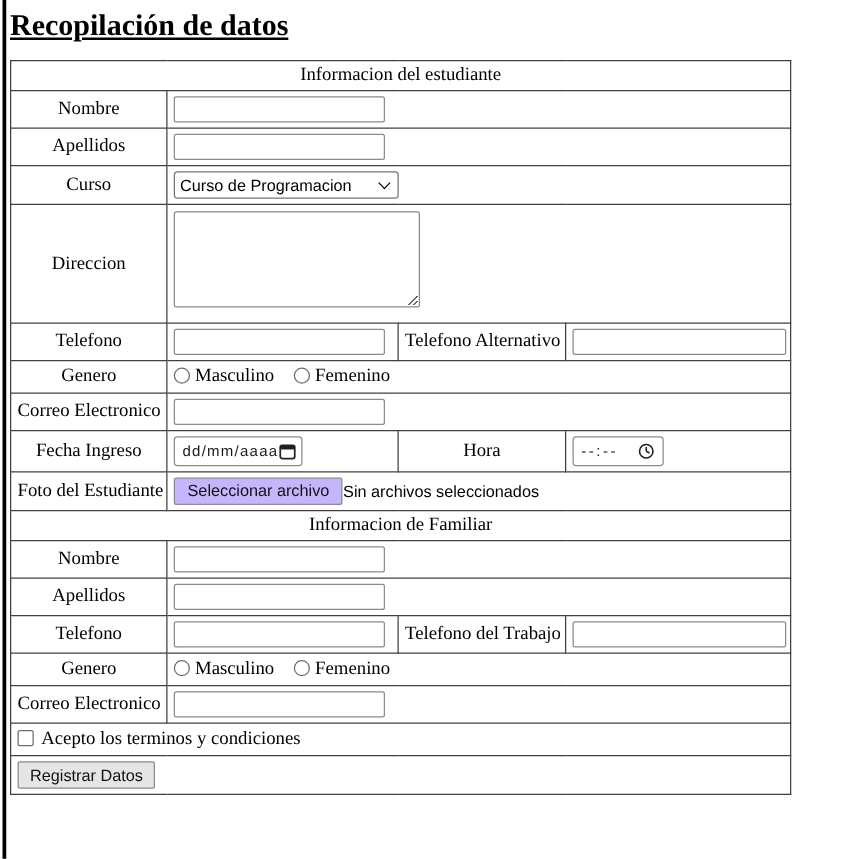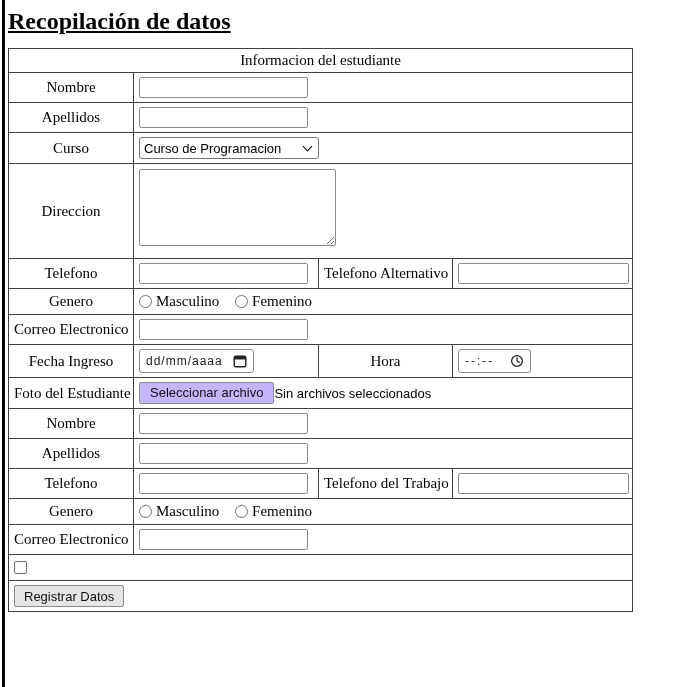--- a/index.html
+++ b/index.html
@@ -42,21 +42,21 @@
   .radio {
     display:inline-block; width:13px; height:13px; border:1px solid #6e6e6e;
     border-radius:50%; background:#fff; vertical-align:-2px; margin-right:4px;
   }
   .radio-group { margin-right:12px; white-space:nowrap; }
   .checkbox {
     display:inline-block; width:13px; height:13px; border:1px solid #6e6e6e;
     border-radius:2px; background:#fff; vertical-align:-2px; margin-right:6px;
   }
   .datebox {
-    width:115px; height:24px; border:1px solid #8b8b8b; border-radius:3px;
+    width:103px; height:24px; border:1px solid #8b8b8b; border-radius:3px;
     display:inline-flex; align-items:center; justify-content:space-between;
     padding:0 6px; background:#fff; vertical-align:middle;
     font:12px "Liberation Sans", sans-serif; letter-spacing:1px; color:#1a1a1a;
   }
   .timebox {
     width:73px; height:24px; border:1px solid #8b8b8b; border-radius:3px;
     display:inline-flex; align-items:center; justify-content:space-between;
     padding:0 6px; background:#fff; vertical-align:middle;
     font:12px "Liberation Sans", sans-serif; letter-spacing:2px; color:#1a1a1a;
   }
@@ -168,20 +168,23 @@
       </td>
     </tr>
 
     <tr>
       <td class="lbl">Foto del Estudiante</td>
       <td colspan="3">
         <button class="filebtn">Seleccionar archivo</button><span class="filestatus">Sin archivos seleccionados</span>
       </td>
     </tr>
 
+    <tr>
+      <th class="section" colspan="4">Informacion de Familiar</th>
+    </tr>
 
     <tr>
       <td class="lbl">Nombre</td>
       <td colspan="3"><input type="text" style=""></td>
     </tr>
 
     <tr>
       <td class="lbl">Apellidos</td>
       <td colspan="3"><input type="text" style=""></td>
     </tr>
@@ -205,21 +208,21 @@
       </td>
     </tr>
 
     <tr>
       <td class="lbl">Correo Electronico</td>
       <td colspan="3"><input type="text" style=""></td>
     </tr>
 
     <tr>
       <td colspan="4">
-        <span class="checkbox"></span>
+        <span class="checkbox"></span><span>Acepto los terminos y condiciones</span>
       </td>
     </tr>
 
     <tr>
       <td colspan="4">
         <button class="submitbtn">Registrar Datos</button>
       </td>
     </tr>
   </tbody>
     </table>

